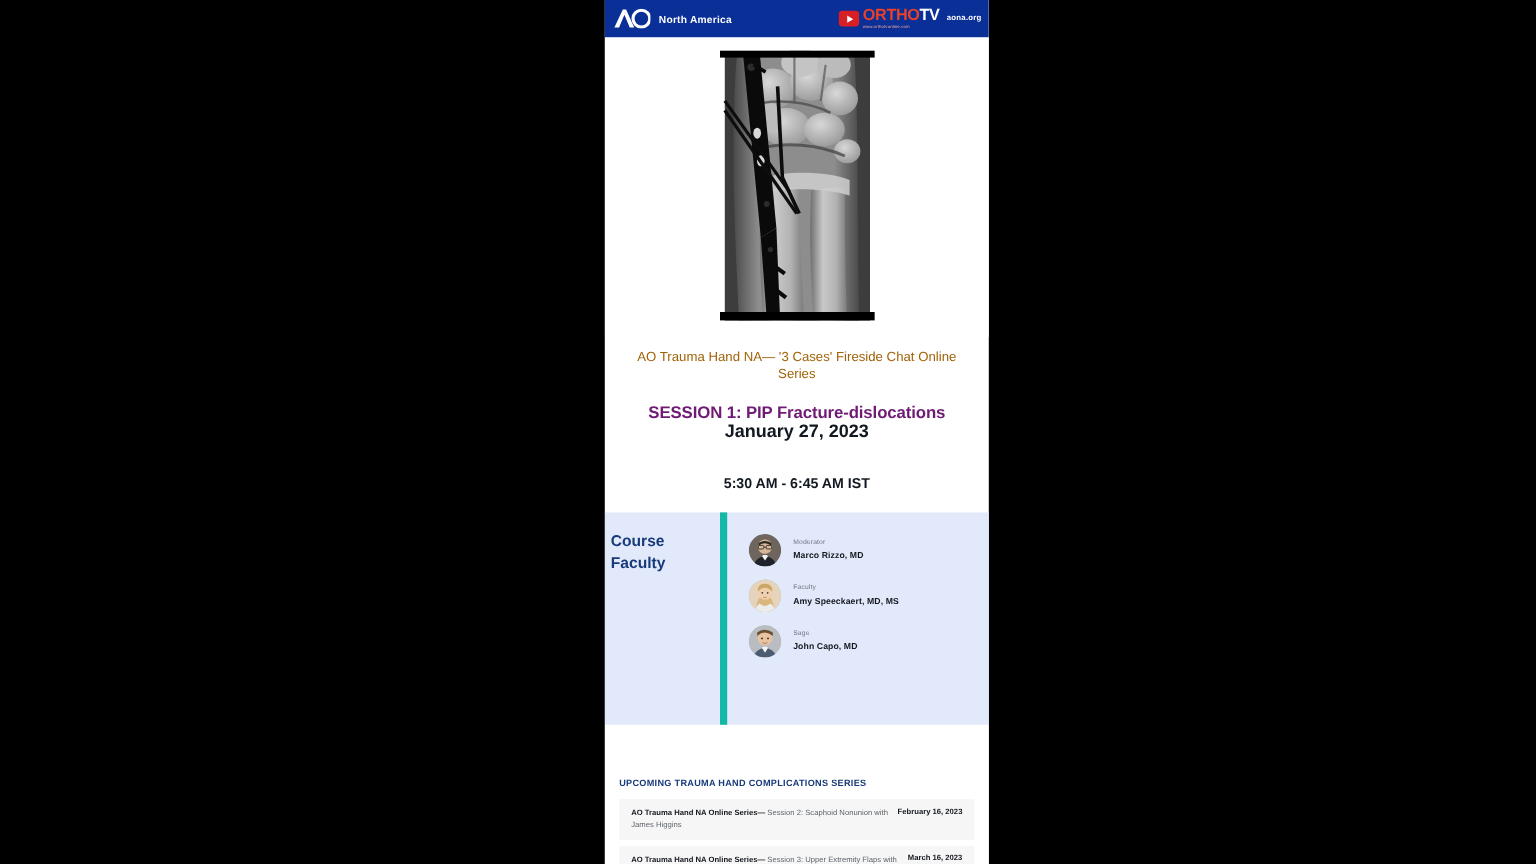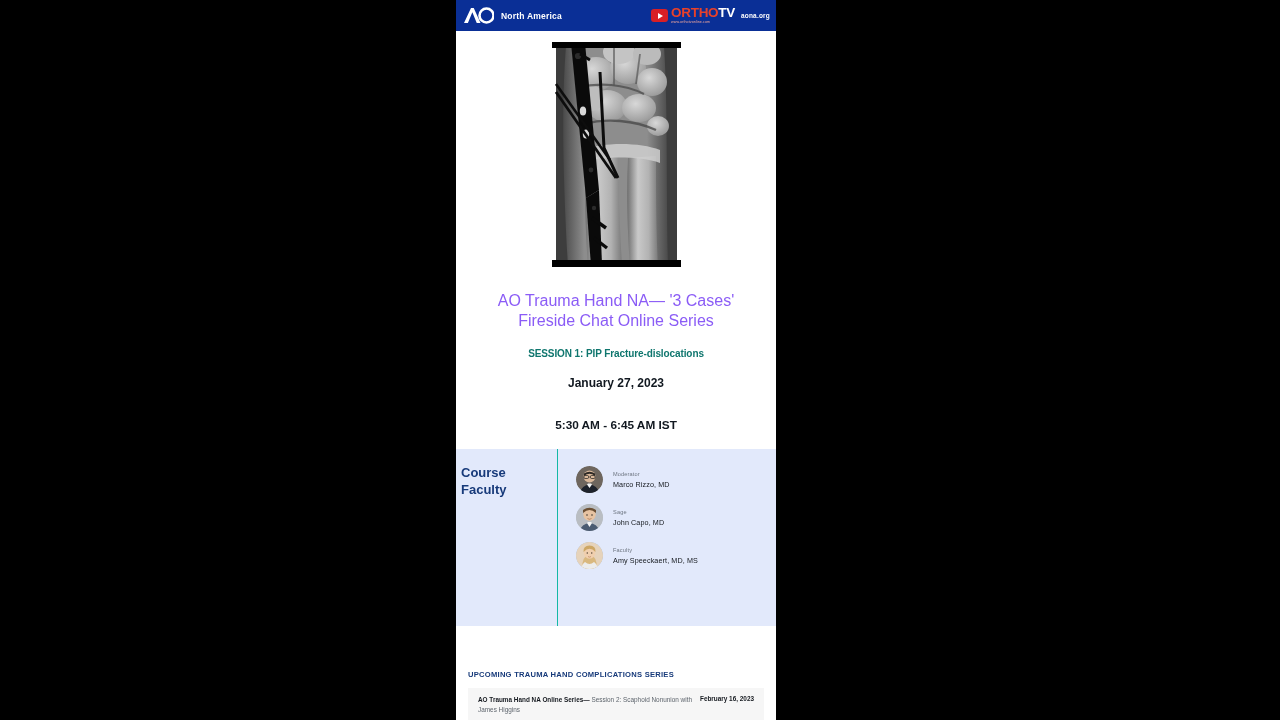--- a/index.html
+++ b/index.html
@@ -15,21 +15,21 @@
   #stage {
     position: relative;
     width: 1280px;
     height: 720px;
     background: #000000;
   }
 
   
   #slide {
     position: absolute;
-    left: 456px;
+    left: 504px;
     top: 0;
     width: 320px;
     height: 720px;
     background: #ffffff;
     overflow: hidden;
   }
 
   
   #brandbar {
     position: relative;
@@ -142,39 +142,38 @@
     overflow: hidden;
   }
 
   
   #titles {
     text-align: center;
     padding: 10px 14px 0 14px;
   }
 
   #series-title {
-    color: #8b5cf6;
-    font-size: 16px;
+    color: #a16207;
+    font-size: 11px;
     line-height: 1.28;
     font-weight: normal;
   }
 
   #session-title {
-    color: #0f766e;
-    font-size: 10px;
+    color: #701a75;
+    font-size: 14px;
     font-weight: bold;
     margin-top: 16px;
     letter-spacing: -0.1px;
   }
 
   #event-date {
     color: #111820;
-    font-size: 12px;
-    font-weight: bold;
-    margin-top: 17px;
+    font-size: 15px;
+    font-weight: bold;
   }
 
   #event-time {
     color: #111820;
     font-size: 11.8px;
     font-weight: bold;
     margin-top: 28px;
   }
 
   
@@ -184,21 +183,21 @@
     height: 177px;
     display: flex;
     box-sizing: border-box;
   }
 
   #faculty-left {
     width: 102px;
     flex: 0 0 102px;
     padding: 15px 0 0 5px;
     box-sizing: border-box;
-    border-right: 1px solid #14b8a6;
+    border-right: 6px solid #14b8a6;
   }
 
   #faculty-heading {
     color: #173a7a;
     font-size: 13px;
     font-weight: bold;
     line-height: 1.35;
     white-space: pre-line;
   }
 
@@ -232,21 +231,21 @@
 
   .faculty-role {
     font-size: 5.6px;
     color: #6d7580;
     letter-spacing: 0.15px;
   }
 
   .faculty-name {
     font-size: 7.2px;
     color: #14181d;
-    font-weight: normal;
+    font-weight: bold;
     letter-spacing: 0.1px;
     margin-top: 1.5px;
   }
 
   
   #upcoming {
     background: #ffffff;
     padding: 16px 12px 0 12px;
     box-sizing: border-box;
   }
@@ -446,55 +445,55 @@
           </div>
           <div class="faculty-meta">
             <div class="faculty-role">Moderator</div>
             <div class="faculty-name">Marco Rizzo, MD</div>
           </div>
         </div>
 
         <div class="faculty-row">
           <div class="avatar">
             <svg width="27" height="27" viewBox="0 0 54 54">
+              <circle cx="27" cy="27" r="27" fill="#e6d3bb"></circle>
+              <path d="M12 54 q0 -26 15 -30 q15 4 15 30 Z" fill="#d9b87f"></path>
+              <circle cx="27" cy="22" r="11.5" fill="#f0cfae"></circle>
+              <path d="M15 20 q12 -13 24 0 q1 -13 -12 -13 q-13 0 -12 13 Z" fill="#cda765"></path>
+              <circle cx="22.5" cy="22" r="1.4" fill="#45382c"></circle>
+              <circle cx="31.5" cy="22" r="1.4" fill="#45382c"></circle>
+              <path d="M24 29 q3 2.5 6 0" stroke="#b9825f" stroke-width="1.3" fill="none"></path>
+              <path d="M18 40 q9 8 18 0 q6 4 8 14 L10 54 q2 -10 8 -14 Z" fill="#ececec"></path>
+            </svg>
+          </div>
+          <div class="faculty-meta">
+            <div class="faculty-role">Faculty</div>
+            <div class="faculty-name">Amy Speeckaert, MD, MS</div>
+          </div>
+        </div>
+
+        <div class="faculty-row">
+          <div class="avatar">
+            <svg width="27" height="27" viewBox="0 0 54 54">
               <circle cx="27" cy="27" r="27" fill="#b9bdc2"></circle>
               <circle cx="27" cy="21" r="12.5" fill="#e7c3a2"></circle>
               <path d="M14 18 q13 -12 26 0 l0 -6 q-13 -9 -26 0 Z" fill="#6b4f33"></path>
               <circle cx="22" cy="22" r="1.5" fill="#2c2722"></circle>
               <circle cx="32" cy="22" r="1.5" fill="#2c2722"></circle>
               <path d="M23 29 q4 3 8 0" stroke="#a8714f" stroke-width="1.4" fill="none"></path>
               <path d="M7 54 q5 -15 20 -16 q15 1 20 16 Z" fill="#4a5b72"></path>
               <path d="M22 38 l5 8 l5 -8 l-2 -2 h-6 Z" fill="#f4f4f4"></path>
             </svg>
           </div>
           <div class="faculty-meta">
             <div class="faculty-role">Sage</div>
             <div class="faculty-name">John Capo, MD</div>
           </div>
         </div>
 
-        <div class="faculty-row">
-          <div class="avatar">
-            <svg width="27" height="27" viewBox="0 0 54 54">
-              <circle cx="27" cy="27" r="27" fill="#e6d3bb"></circle>
-              <path d="M12 54 q0 -26 15 -30 q15 4 15 30 Z" fill="#d9b87f"></path>
-              <circle cx="27" cy="22" r="11.5" fill="#f0cfae"></circle>
-              <path d="M15 20 q12 -13 24 0 q1 -13 -12 -13 q-13 0 -12 13 Z" fill="#cda765"></path>
-              <circle cx="22.5" cy="22" r="1.4" fill="#45382c"></circle>
-              <circle cx="31.5" cy="22" r="1.4" fill="#45382c"></circle>
-              <path d="M24 29 q3 2.5 6 0" stroke="#b9825f" stroke-width="1.3" fill="none"></path>
-              <path d="M18 40 q9 8 18 0 q6 4 8 14 L10 54 q2 -10 8 -14 Z" fill="#ececec"></path>
-            </svg>
-          </div>
-          <div class="faculty-meta">
-            <div class="faculty-role">Faculty</div>
-            <div class="faculty-name">Amy Speeckaert, MD, MS</div>
-          </div>
-        </div>
-
 
       </div>
     </div>
 
     <div id="upcoming">
       <div id="upcoming-heading">UPCOMING TRAUMA HAND COMPLICATIONS SERIES</div>
 
       <div class="upcoming-row">
         <div class="upcoming-text"><b>AO Trauma Hand NA Online Series—</b><span> Session 2: Scaphoid Nonunion with James Higgins</span></div>
         <div class="upcoming-date">February 16, 2023</div>

